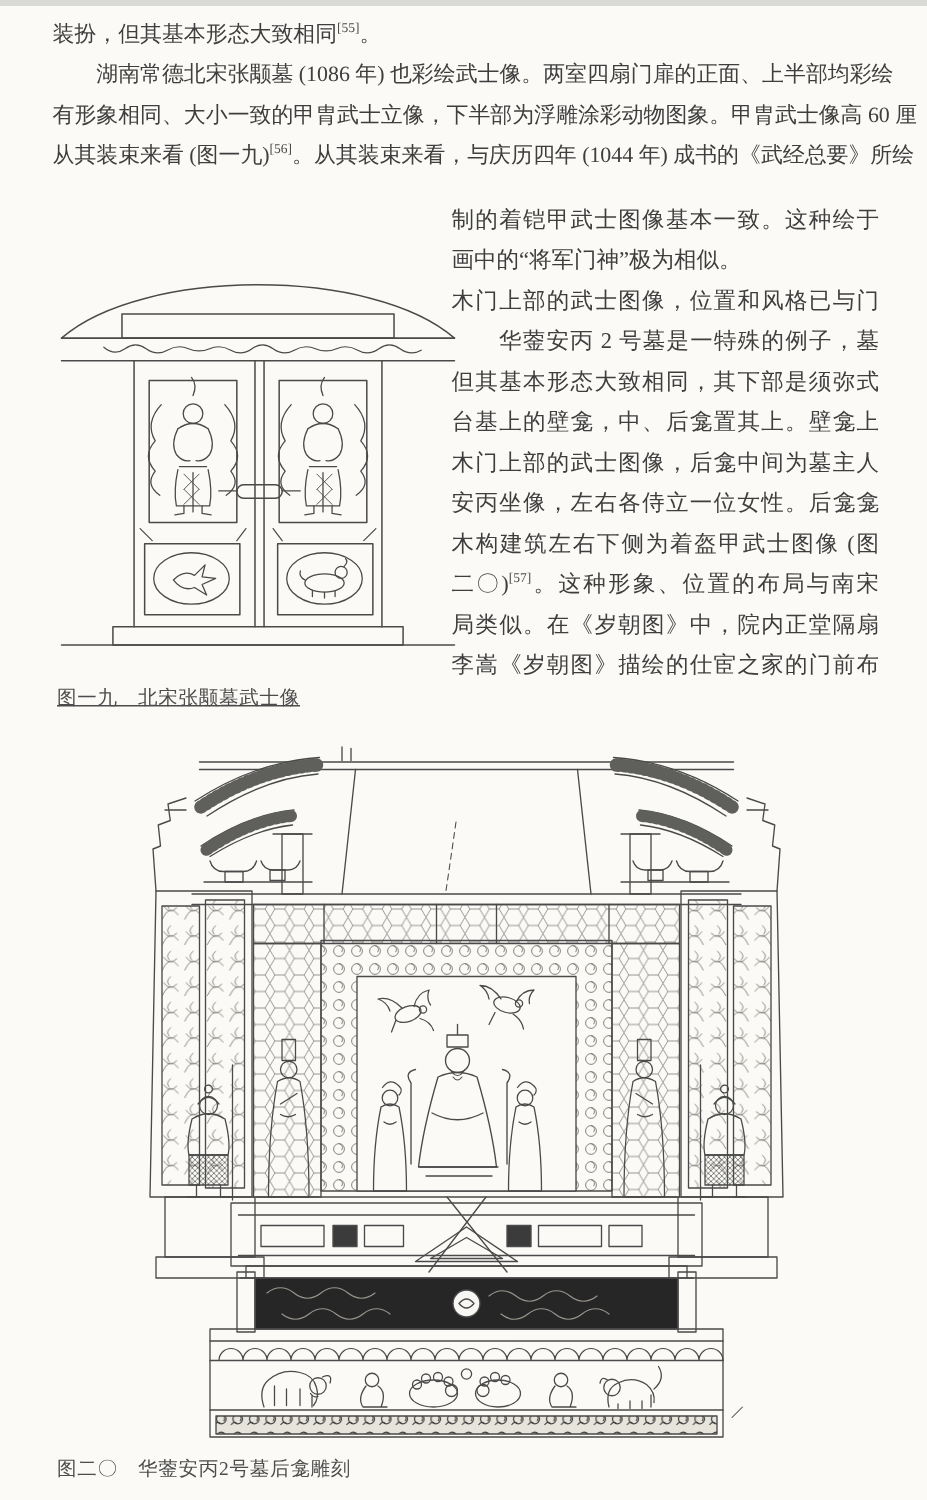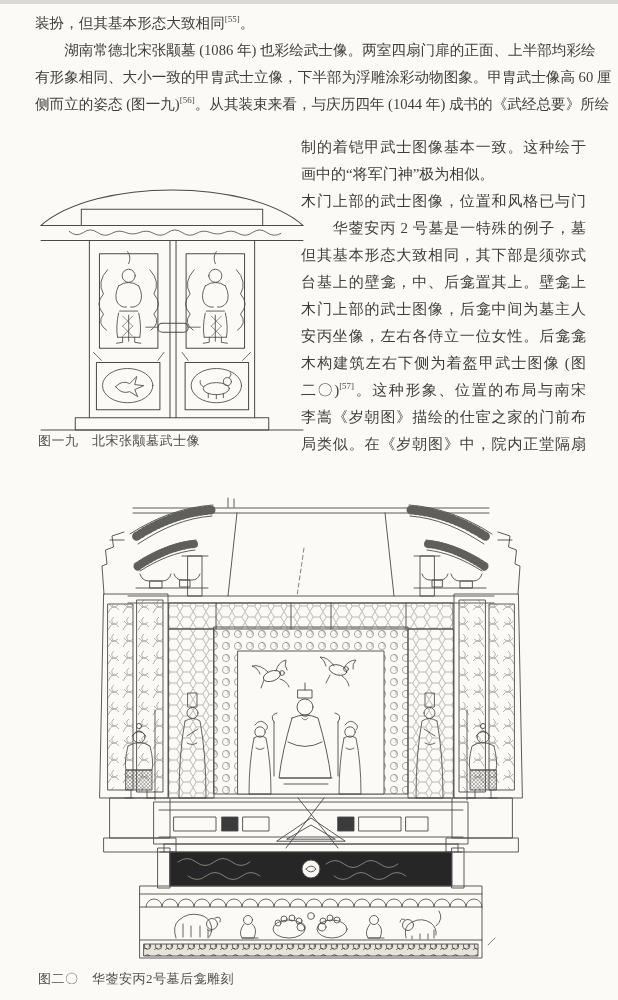--- a/index.html
+++ b/index.html
@@ -12,52 +12,52 @@
   .top-text{position:absolute;left:35px;top:6px;width:552px;
     font-size:14.6px;line-height:27px;}
   .right-col{position:absolute;left:301px;top:130px;width:285px;
     font-size:15px;line-height:27px;}
   .line{display:block;height:27px;text-align:justify;text-align-last:justify;
     white-space:nowrap;overflow:visible;}
   .line.pend{text-align-last:left;}
   sup.fn{font-size:9px;vertical-align:super;line-height:0;letter-spacing:0;color:#4a4a4a;}
   .fig19{position:absolute;left:39px;top:169px;}
   .caption{position:absolute;font-size:13px;color:#4c4c4c;letter-spacing:.5px;}
-  .cap19{left:38px;top:428px;}
+  .cap19{left:38px;top:452px;text-decoration:underline;}
   .fig20{position:absolute;left:76px;top:492px;}
   .cap20{left:38px;top:966px;}
   svg{display:block;}
 </style>
 </head>
 <body>
 
 <div class="page">
 
   <div class="top-text">
 
   <div class="line pend"><span>装扮，但其基本形态大致相同</span><sup class="fn">[55]</sup><span>。</span></div>
       <div class="line"><span>　　湖南常德北宋张颙墓 (1086 年) 也彩绘武士像。两室四扇门扉的正面、上半部均彩绘</span><sup class="fn"></sup><span></span></div>
       <div class="line"><span>有形象相同、大小一致的甲胄武士立像，下半部为浮雕涂彩动物图象。甲胄武士像高 60 厘</span><sup class="fn"></sup><span></span></div>
-      <div class="line"><span>侧而立的姿态 (图一九)</span><sup class="fn">[56]</sup><span>。从其装束来看，与庆历四年 (1044 年) 成书的《武经总要》所绘</span></div>
+      <div class="line"><span>从其装束来看 (图一九)</span><sup class="fn">[56]</sup><span>。从其装束来看，与庆历四年 (1044 年) 成书的《武经总要》所绘</span></div>
     </div>
 
   <div class="right-col">
 
   <div class="line"><span>制的着铠甲武士图像基本一致。这种绘于</span><sup class="fn"></sup><span></span></div>
       <div class="line pend"><span>画中的“将军门神”极为相似。</span><sup class="fn"></sup><span></span></div>
       <div class="line"><span>木门上部的武士图像，位置和风格已与门</span><sup class="fn"></sup><span></span></div>
       <div class="line"><span>　　华蓥安丙 2 号墓是一特殊的例子，墓</span><sup class="fn"></sup><span></span></div>
       <div class="line"><span>但其基本形态大致相同，其下部是须弥式</span><sup class="fn"></sup><span></span></div>
       <div class="line"><span>台基上的壁龛，中、后龛置其上。壁龛上</span><sup class="fn"></sup><span></span></div>
       <div class="line"><span>木门上部的武士图像，后龛中间为墓主人</span><sup class="fn"></sup><span></span></div>
       <div class="line"><span>安丙坐像，左右各侍立一位女性。后龛龛</span><sup class="fn"></sup><span></span></div>
       <div class="line"><span>木构建筑左右下侧为着盔甲武士图像 (图</span><sup class="fn"></sup><span></span></div>
       <div class="line"><span>二〇)</span><sup class="fn">[57]</sup><span>。这种形象、位置的布局与南宋</span></div>
+      <div class="line"><span>局类似。在《岁朝图》中，院内正堂隔扇</span><sup class="fn"></sup><span></span></div>
       <div class="line"><span>李嵩《岁朝图》描绘的仕宦之家的门前布</span><sup class="fn"></sup><span></span></div>
-      <div class="line"><span>局类似。在《岁朝图》中，院内正堂隔扇</span><sup class="fn"></sup><span></span></div>
     </div>
 
   <div class="fig19">
     <svg width="266" height="260" viewBox="0 0 264 258">
       <g stroke="#4a4a4a" stroke-width="1" fill="none" stroke-linecap="round" stroke-linejoin="round">
         <g>
           <path d="M2,52 C56,5 208,5 262,52"></path>
           <path d="M2,52 H262"></path>
           <rect x="42" y="36" width="180" height="16"></rect>
         </g>

